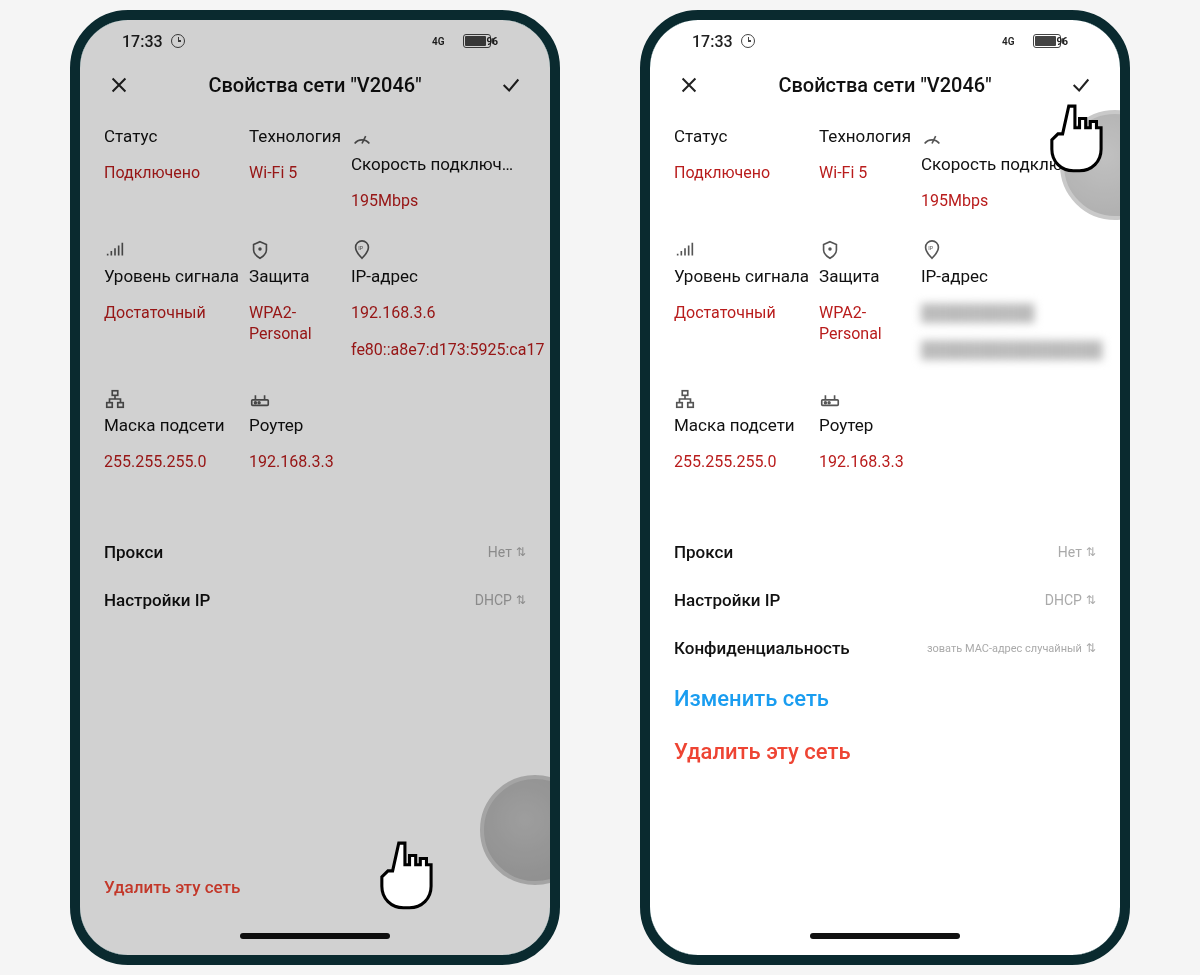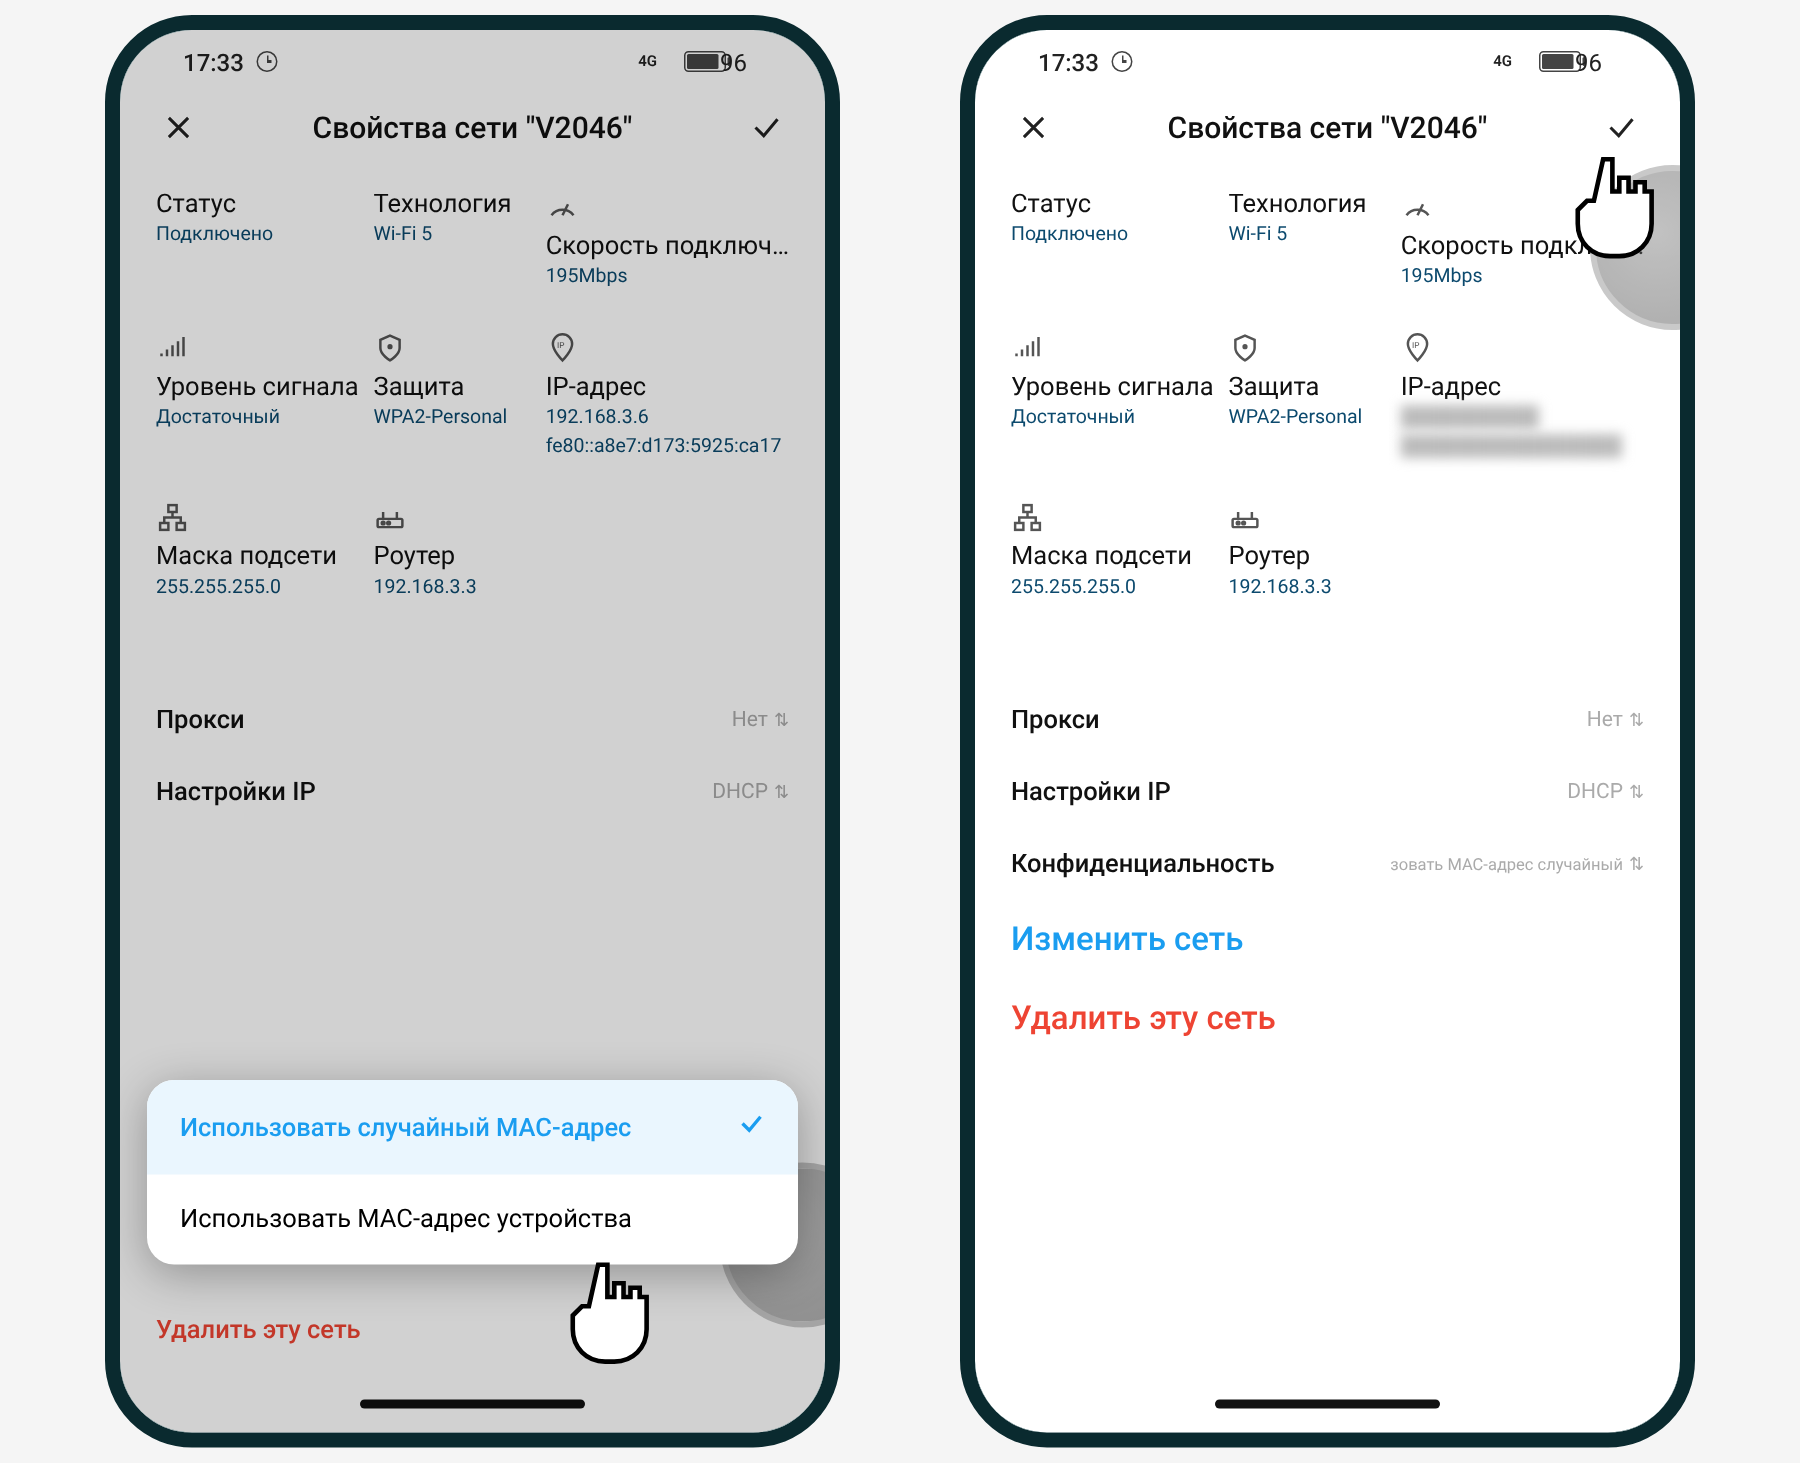--- a/index.html
+++ b/index.html
@@ -52,21 +52,21 @@
     color: #222;
   }
   .statusbar .left { display: flex; align-items: center; gap: 8px; }
   .statusbar .right { display: flex; align-items: center; gap: 18px; font-size: 12px; }
   .battery {
     border: 1.5px solid #444; border-radius: 3px; width: 28px; height: 14px;
     position: relative; display: flex; align-items: center; padding: 1px;
   }
   .battery::after { content:""; position:absolute; right:-4px; top:3px; width:2px; height:6px; background:#444; border-radius:1px;}
   .battery .fill { background:#444; height:100%; width:88%; border-radius:1px;}
-  .batt-label { font-size: 16px; position: relative; left: -22px; color: #222; font-weight: 400;}
+  .batt-label { font-size: 10px; position: relative; left: -22px; color: #222; font-weight: 700;}
   .alarm-icon { width:14px; height:14px; border:1.5px solid #444; border-radius:50%; position:relative;}
   .alarm-icon::before { content:""; position:absolute; top:2px; left:50%; width:1.5px; height:4px; background:#444;}
   .alarm-icon::after { content:""; position:absolute; top:5px; left:50%; width:3px; height:1.5px; background:#444;}
   .sig4g { font-size:10px; font-weight:600;}
 
   .header {
     display: flex;
     align-items: center;
     justify-content: space-between;
     padding: 10px 26px 18px;
@@ -91,21 +91,21 @@
     padding: 0 24px;
   }
   .grid {
     display: grid;
     grid-template-columns: 1fr 1fr 1fr;
     column-gap: 10px;
   }
   .cell { padding: 8px 0 16px; }
   .cell .ico { height: 28px; display:flex; align-items:center; color:#555; font-size:20px;}
   .cell .label { font-size: 17px; color: #111; margin-top: 2px; white-space: nowrap; overflow: hidden; text-overflow: ellipsis;}
-  .cell .value { font-size: 13px; color: #0c4a6e; margin-top: 2px; line-height: 1.35;}
+  .cell .value { font-size: 16px; color: #b91c1c; margin-top: 16px; line-height: 1.35;}
   .cell .value.blur { filter: blur(4px); color:#bbb;}
 
   .rowlist { margin-top: 40px; }
   .row {
     display: flex; justify-content: space-between; align-items: center;
     padding: 14px 0;
     font-size: 17px;
   }
   .row .rlabel { color: #111; font-weight: 500;}
   .row .rvalue { color: #aaa; font-size: 14px; display:flex; align-items:center; gap:4px;}
@@ -296,31 +296,20 @@
         <div class="row">
           <div class="rlabel">Настройки IP</div>
           <div class="rvalue">
               <span>DHCP</span>
               <span class="updown">⇅</span>
             </div>
         </div>
       </div>
     </div>
 
-    <div class="popup">
-      <div class="opt selected">
-        <span>Использовать случайный MAC-адрес</span>
-        <span class="chk"><svg viewBox="0 0 24 24">
-              <path d="M4 12 L10 18 L20 6"></path>
-            </svg></span>
-      </div>
-      <div class="opt">
-        <span>Использовать MAC-адрес устройства</span>
-      </div>
-    </div>
 
     <div class="delete-under">Удалить эту сеть</div>
 
     <div class="watermark" style="right:-40px; bottom:70px;"></div>
 
     <div class="bottom-bar" style="position:absolute;left:50%;transform:translateX(-50%);bottom:6px;"></div>
   </div>
 
   <div class="cursor" style="left:296px; bottom:38px;">
     <svg viewBox="0 0 40 52">

